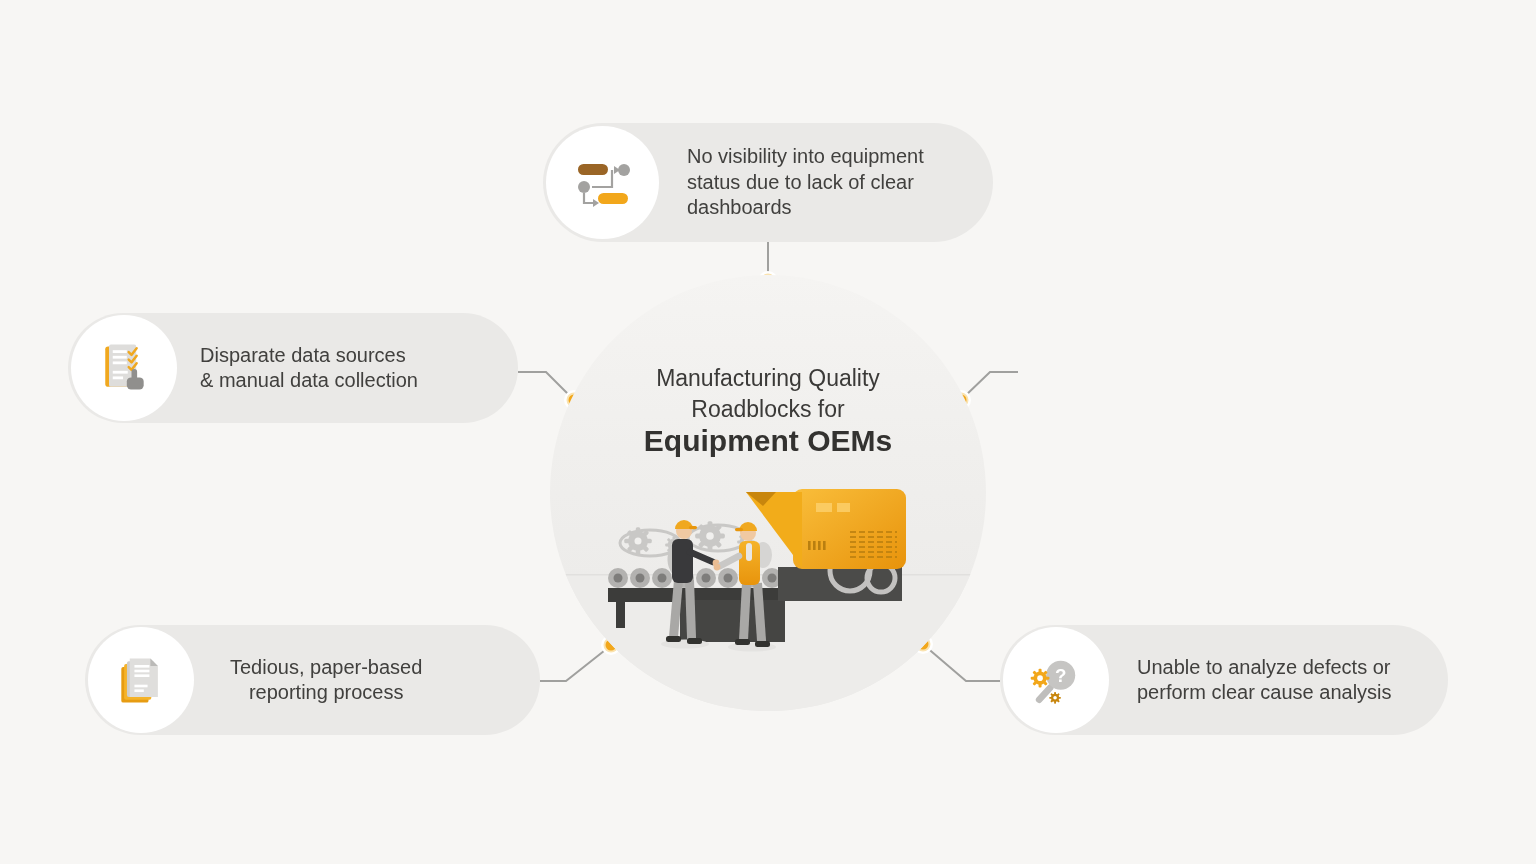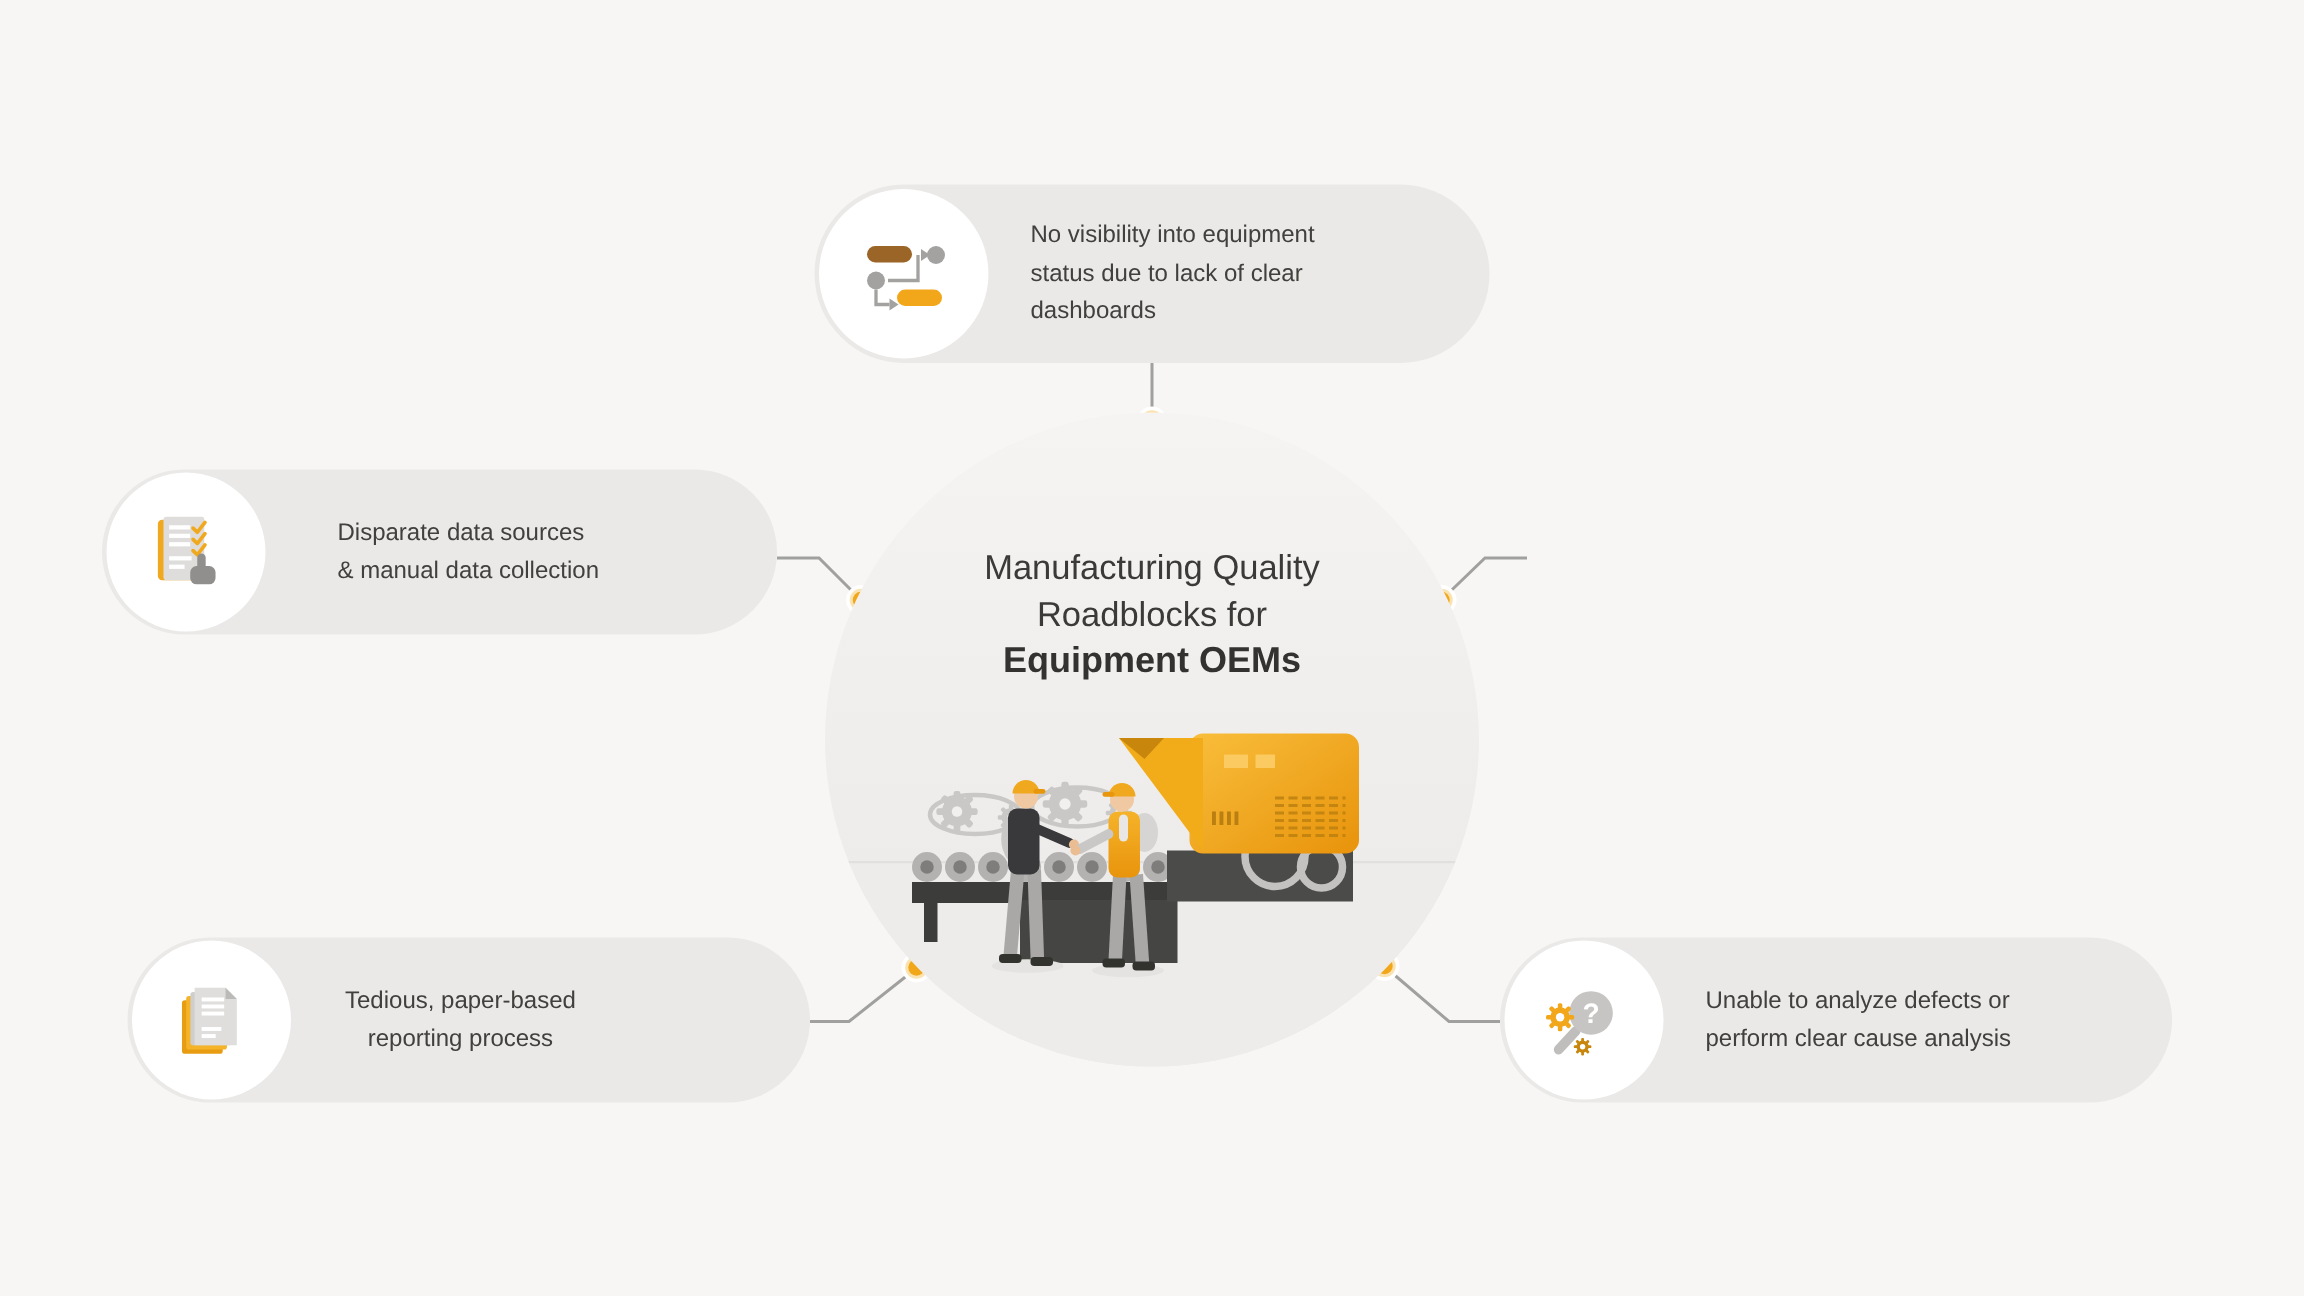--- a/index.html
+++ b/index.html
@@ -16,43 +16,43 @@
     position:absolute;left:550px;top:275px;width:436px;height:436px;
     border-radius:50%;
     background:linear-gradient(180deg,#F5F4F2 0%,#F0EFED 40%,#EAE9E7 100%);
     z-index:2;overflow:hidden;
   }
   .center-title{
     position:absolute;left:0;right:0;top:88px;
     text-align:center;
     font-size:23px;line-height:31px;color:#3B3A38;
   }
-  .center-title .bold{font-weight:bold;font-size:24px;color:#333230;}
+  .center-title .bold{font-weight:bold;font-size:30px;color:#333230;}
   .illustration{position:absolute;left:0;top:0;width:436px;height:436px;}
   .pill{
     position:absolute;background:#EAE9E7;z-index:3;
     display:flex;align-items:center;
   }
   .pill-top{left:543px;top:123px;width:450px;height:119px;border-radius:60px;}
   .pill-left{left:68px;top:313px;width:450px;height:110px;border-radius:55px;}
   .pill-right{left:1022px;top:313px;width:446px;height:110px;border-radius:55px;}
   .pill-bl{left:85px;top:625px;width:455px;height:110px;border-radius:55px;text-align:center;}
   .pill-br{left:1000px;top:625px;width:448px;height:110px;border-radius:55px;}
   .icon-circle{
     flex:0 0 auto;background:#FFFFFF;border-radius:50%;
     display:flex;align-items:center;justify-content:center;
     margin-left:3px;
   }
   .icon-circle.big{width:113px;height:113px;}
   .icon-circle.std{width:106px;height:106px;}
   .pill-text{
     margin-left:28px;
-    font-size:16px;line-height:25.5px;color:#41403E;
-  }
-  .pill-left .pill-text{margin-left:48px;}
+    font-size:20px;line-height:25.5px;color:#41403E;
+  }
+  .pill-left .pill-text{margin-left:23px;}
   .pill-bl .pill-text{margin-left:36px;}
 </style>
 </head>
 <body>
 
 <div class="canvas">
 
   <svg class="connector-layer" viewBox="0 0 1536 864">
     <g stroke="#A0A09E" stroke-width="2" fill="none">
       <polyline points="768,242 768,272"></polyline>

